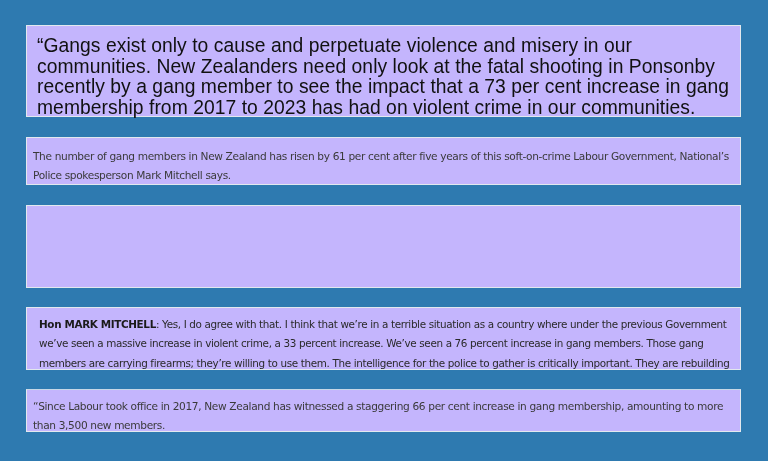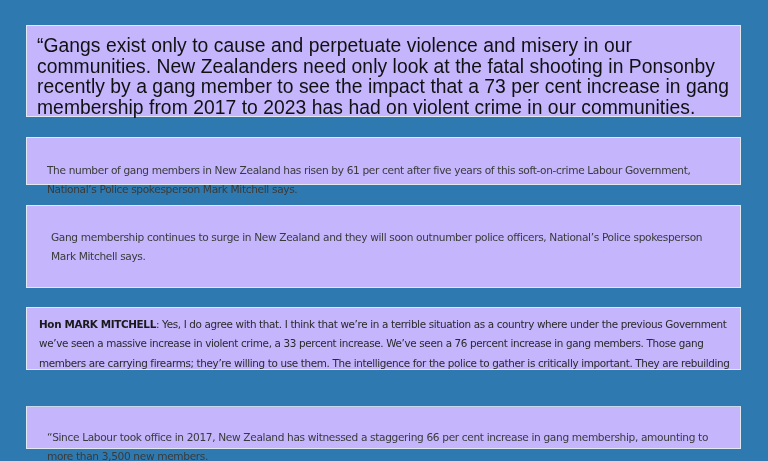--- a/index.html
+++ b/index.html
@@ -38,21 +38,21 @@
       top: 137px;
       height: 48px;
       padding: 9px 6px 0 6px;
     }
     .c3 {
       top: 205px;
       height: 83px;
       padding: 8px 10px 0 10px;
     }
     .news {
-      margin: 14px;
+      margin: 0;
       font-family: "DejaVu Sans", sans-serif;
       font-size: 10.6px;
       line-height: 19px;
       color: #3a3a3a;
       letter-spacing: -0.35px;
     }
     .c3 .news + .news {
       margin-top: 9px;
     }
     .c4 {
@@ -67,39 +67,38 @@
       line-height: 19.3px;
       color: #2a2a2a;
       letter-spacing: -0.35px;
     }
     .c4 .speaker {
       font-weight: bold;
       color: #1a1a1a;
       text-align: right;
     }
     .c5 {
-      top: 406px;
+      top: 389px;
       height: 43px;
       padding: 7px 8px 0 6px;
       border-top: 1px solid #c8d8e6;
     }
   </style>
 </head>
 <body>
 
 <div class="card c1">
   <p>“Gangs exist only to cause and perpetuate violence and misery in our communities. New Zealanders need only look at the fatal shooting in Ponsonby recently by a gang member to see the impact that a 73 per cent increase in gang membership from 2017 to 2023 has had on violent crime in our communities.</p>
 </div>
 
 <div class="card c2">
   <p class="news">The number of gang members in New Zealand has risen by 61 per cent after five years of this soft-on-crime Labour Government, National’s Police spokesperson Mark Mitchell says.</p>
 </div>
 
 <div class="card c3">
-  <p class="news">Gang membership continues to surge in New Zealand and they will soon outnumber police officers, National’s Police spokesperson Mark Mitchell says.</p>
 </div>
 
 <div class="card c4">
   <p><span class="speaker">Hon MARK MITCHELL</span><span>: Yes, I do agree with that. I think that we’re in a terrible situation as a country where under the previous Government we’ve seen a massive increase in violent crime, a 33 percent increase. We’ve seen a 76 percent increase in gang members. Those gang members are carrying firearms; they’re willing to use them. The intelligence for the police to gather is critically important. They are rebuilding</span></p>
 </div>
 
 <div class="card c5">
   <p class="news">“Since Labour took office in 2017, New Zealand has witnessed a staggering 66 per cent increase in gang membership, amounting to more than 3,500 new members.</p>
 </div>
 

